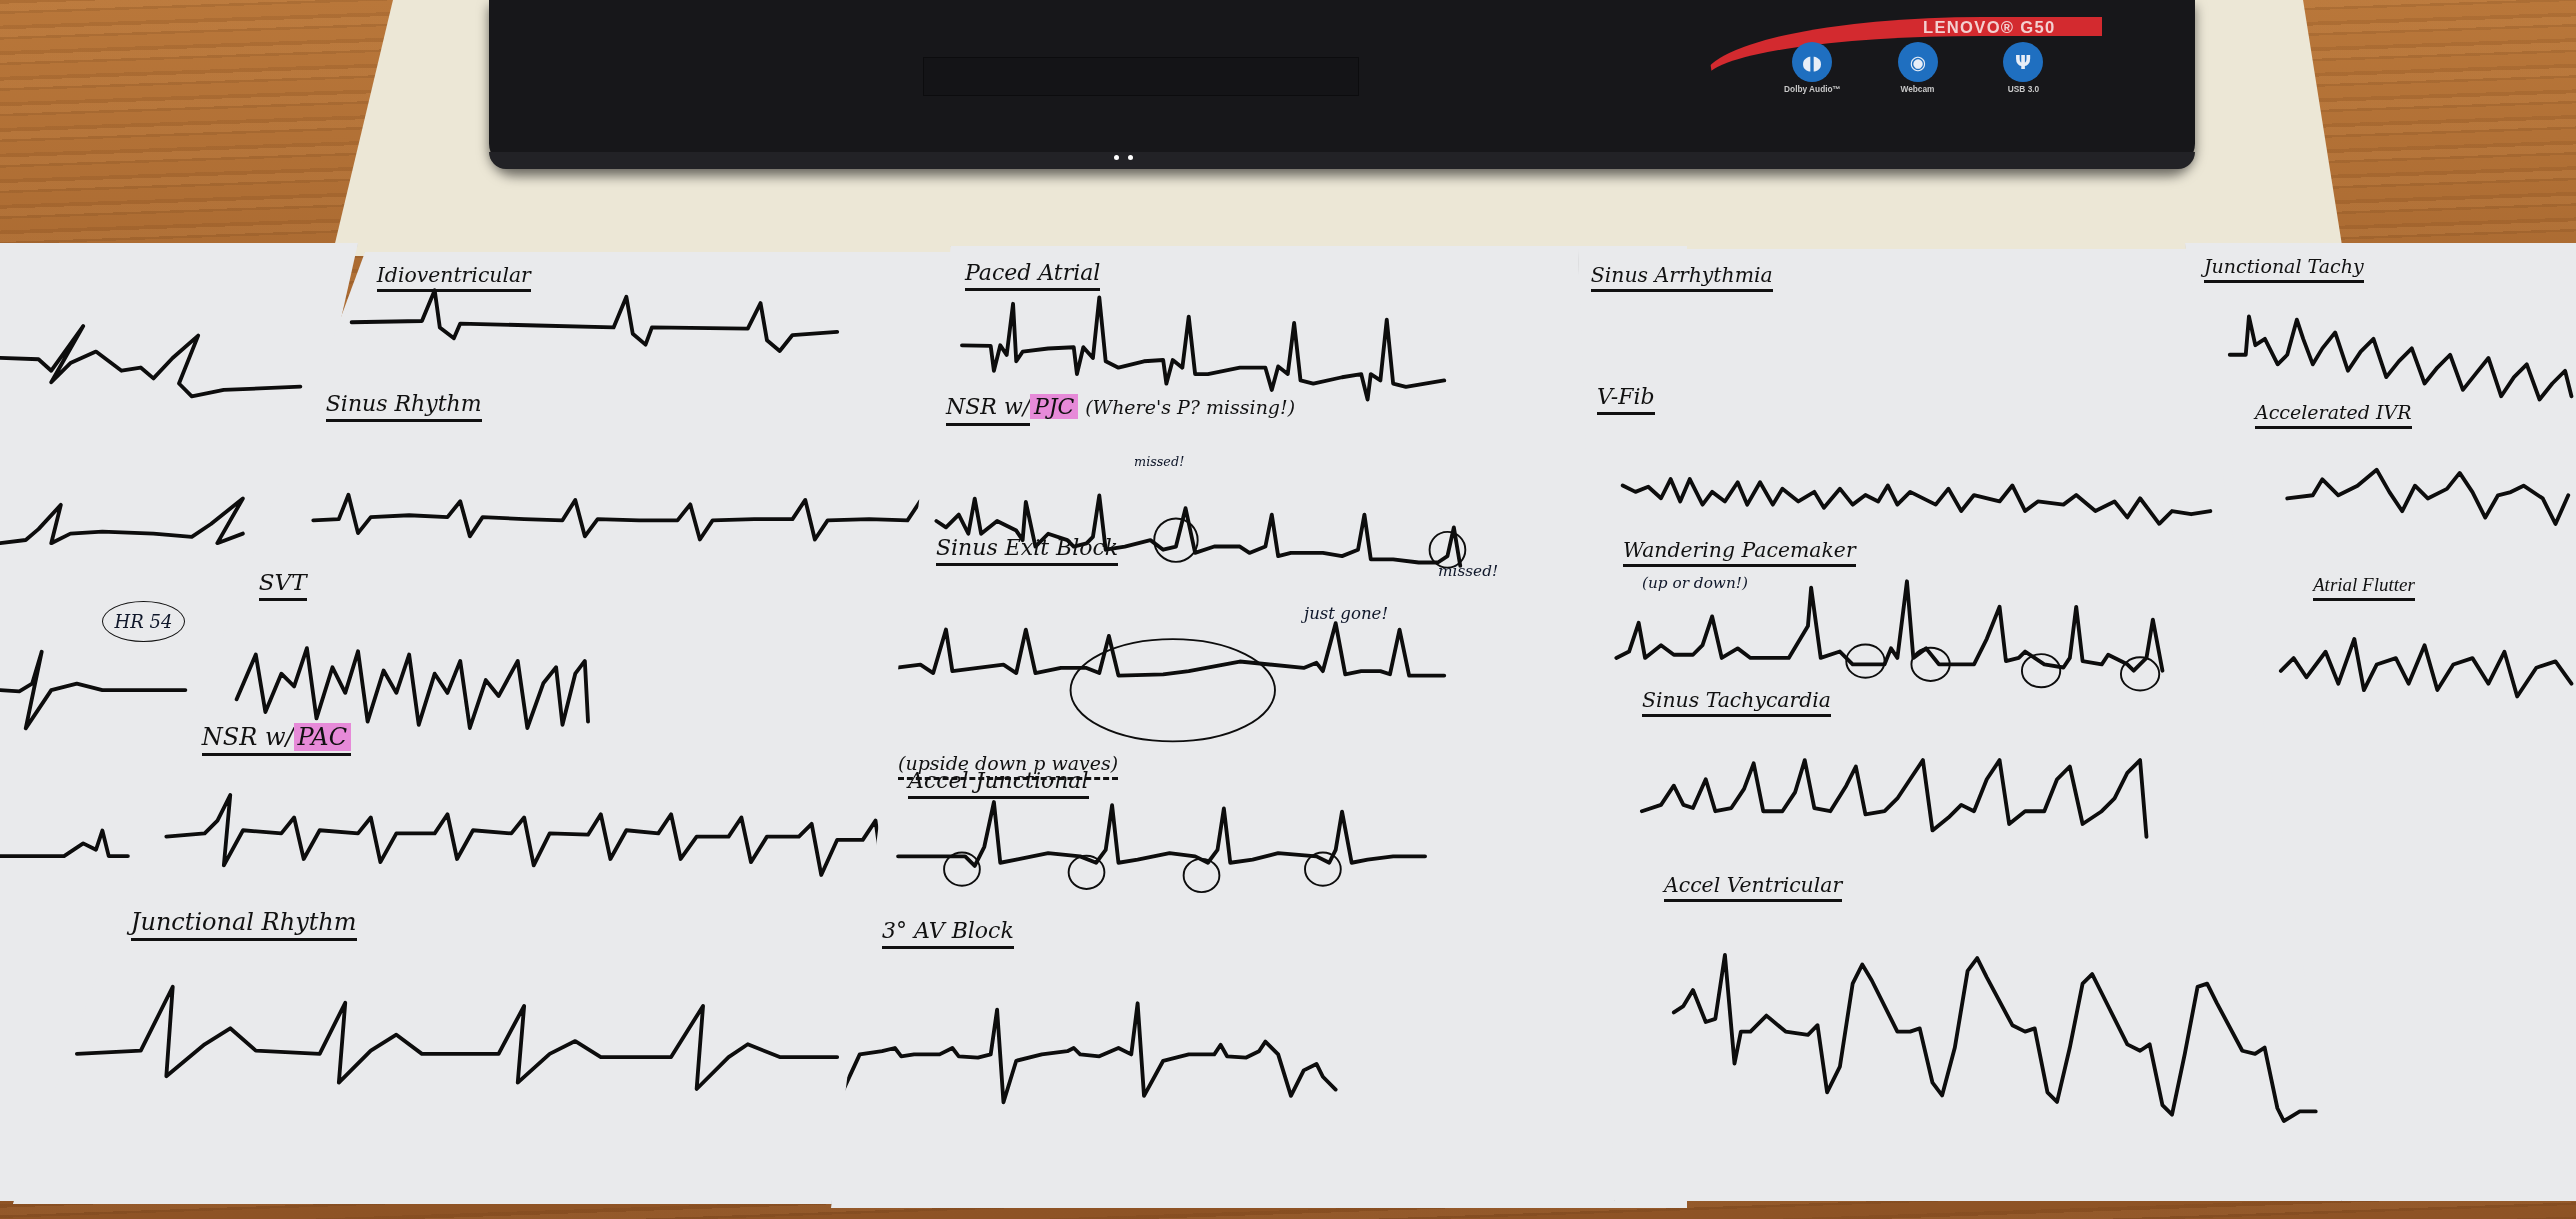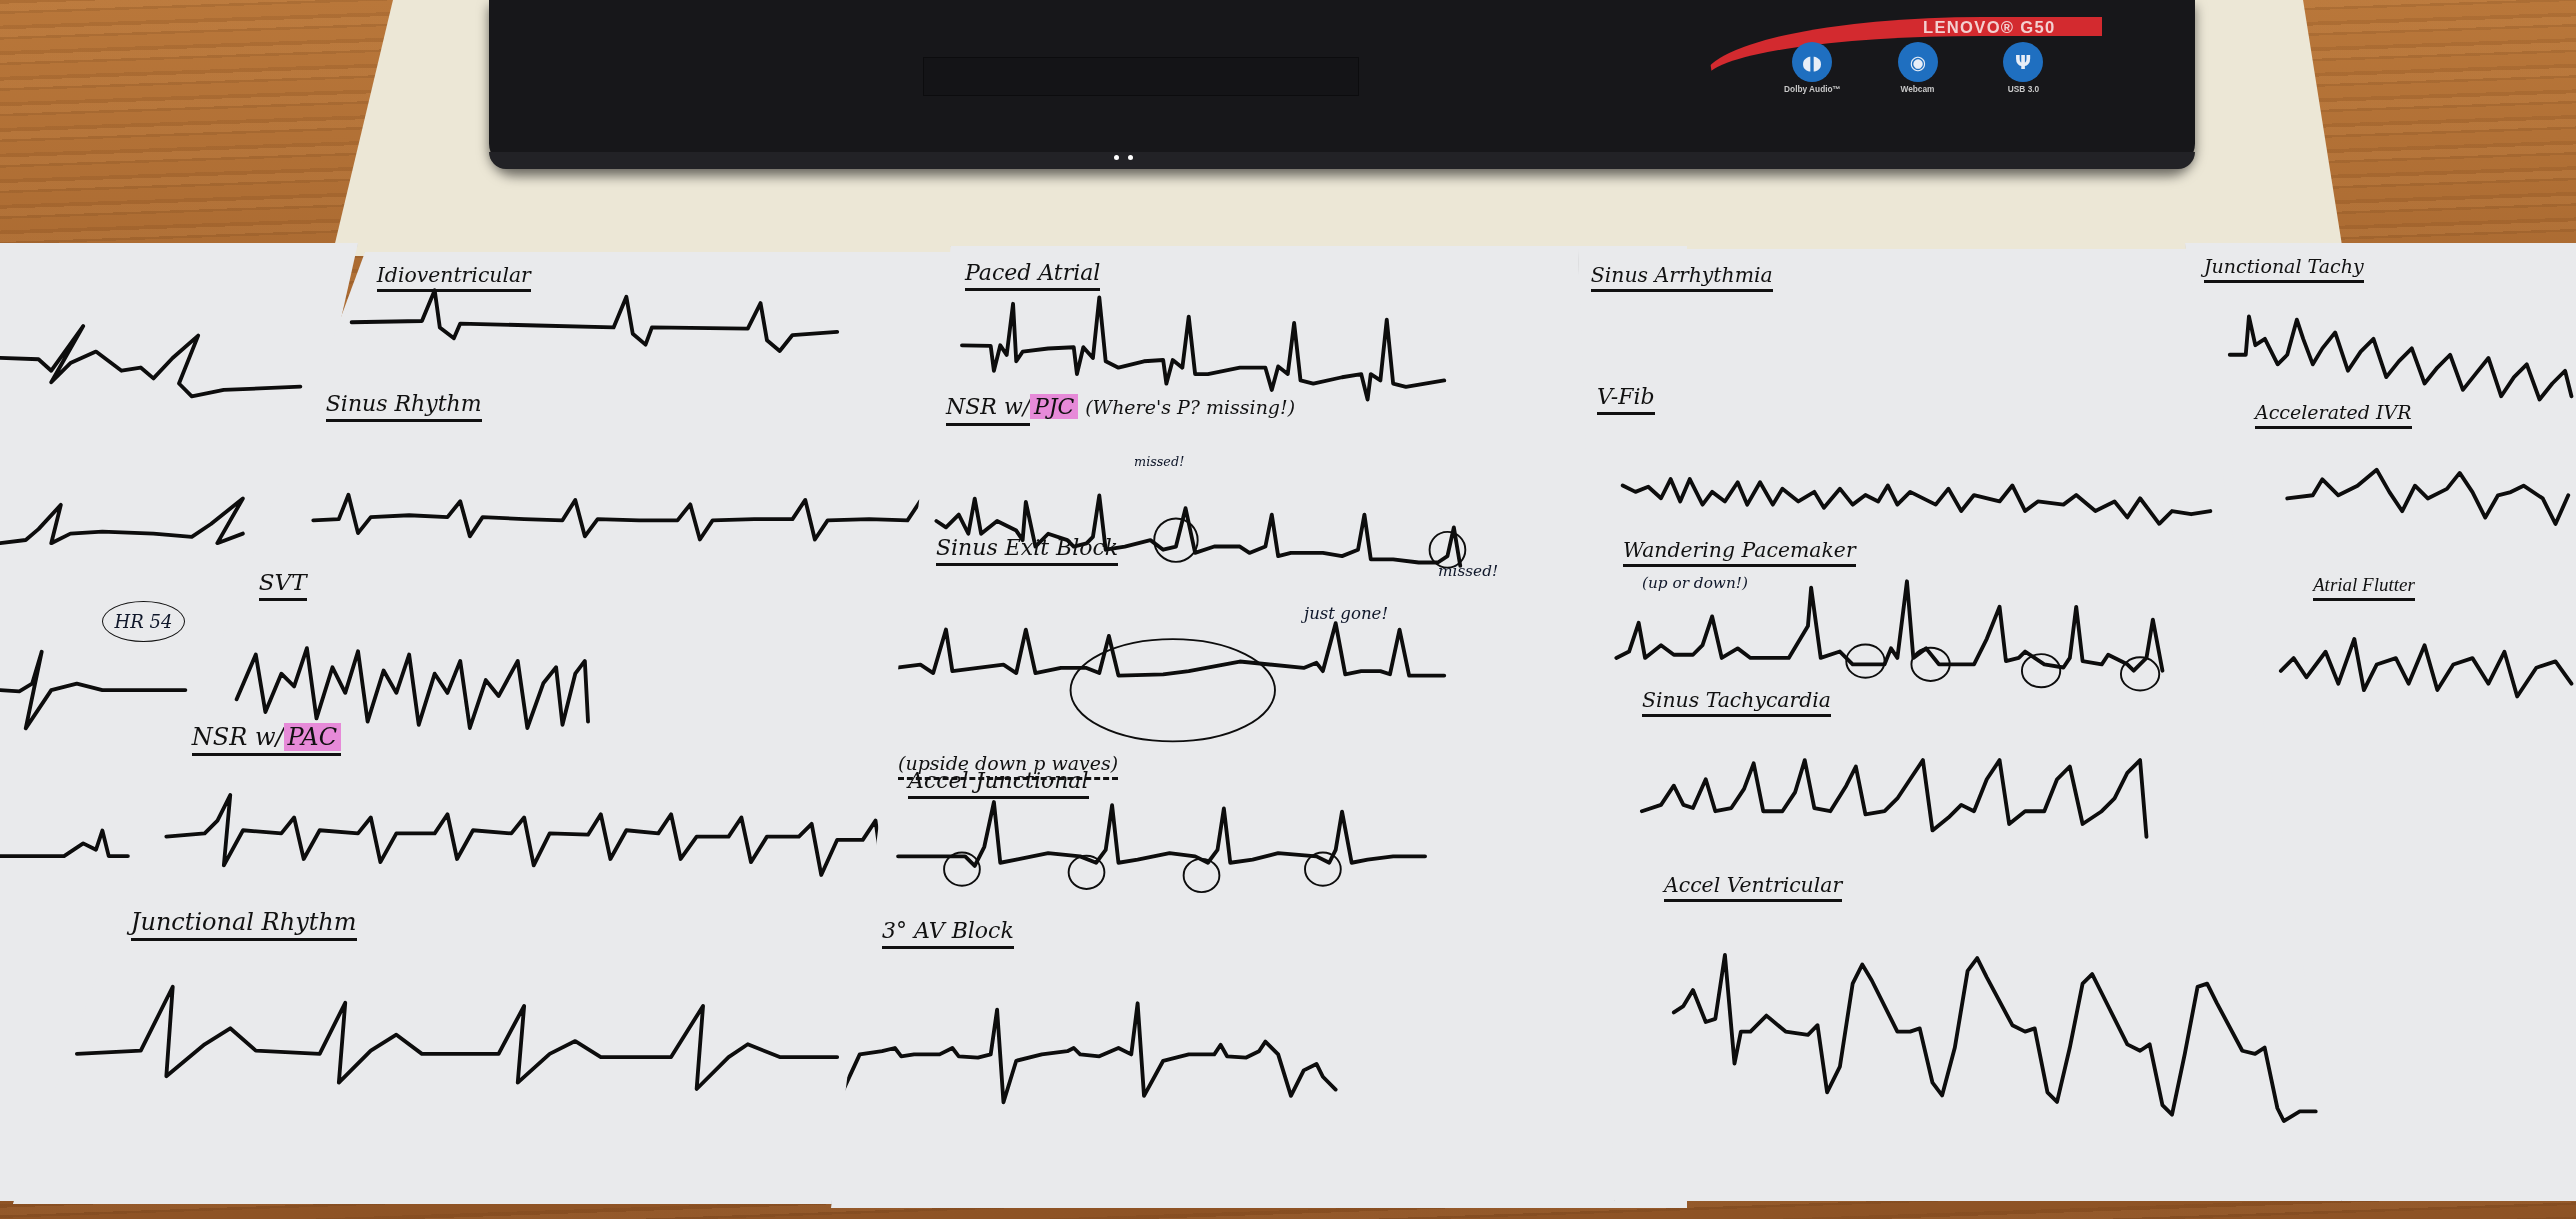--- a/index.html
+++ b/index.html
@@ -64,21 +64,21 @@
   <svg viewBox="0 0 1490 1490">
     <path class="wave" d="M530 110 L640 108 L660 60 L668 118 L690 135 L700 112 L820 115 L940 118 L960 70 L970 128 L990 145 L1000 118 L1150 120 L1170 80 L1180 138 L1200 155 L1220 130 L1290 125"></path>
     <path class="wave" d="M470 420 L510 418 L525 380 L540 440 L560 415 L620 412 L680 415 L700 390 L715 445 L735 415 L800 418 L860 420 L880 388 L895 445 L915 418 L980 420 L1040 420 L1060 395 L1075 450 L1095 420 L1160 418 L1220 418 L1240 388 L1255 450 L1275 420 L1340 418 L1400 420 L1420 390 L1430 445"></path>
     <path class="wave" d="M350 700 L380 630 L395 720 L420 660 L440 680 L460 620 L475 730 L500 650 L520 690 L540 625 L555 735 L580 655 L600 690 L620 630 L635 740 L660 660 L680 690 L700 640 L715 745 L740 670 L760 695 L790 640 L805 745 L830 675 L850 650 L860 740 L880 660 L895 640 L900 735"></path>
     <path class="wave" d="M240 915 L300 910 L320 890 L340 850 L330 960 L360 905 L420 910 L440 885 L455 950 L480 905 L540 910 L560 885 L575 955 L600 910 L660 910 L680 880 L695 950 L720 905 L780 910 L800 885 L815 960 L840 910 L900 912 L920 880 L935 950 L960 905 L1010 910 L1030 880 L1045 950 L1070 915 L1120 915 L1140 885 L1155 955 L1180 915 L1230 915 L1250 895 L1265 975 L1290 920 L1330 920 L1350 890 L1360 965"></path>
     <path class="wave" d="M100 1255 L200 1250 L250 1150 L240 1290 L300 1240 L340 1215 L380 1250 L480 1255 L520 1175 L510 1300 L560 1250 L600 1225 L640 1255 L760 1255 L800 1180 L790 1300 L840 1255 L880 1235 L920 1260 L1030 1260 L1080 1180 L1070 1310 L1120 1260 L1150 1240 L1200 1260 L1290 1260"></path>
   </svg>
   <div class="lbl" style="left:364px;top:12.8px;font-size:20.4px;">Idioventricular</div>
   <div class="lbl" style="left:313px;top:141px;font-size:22px;">Sinus Rhythm</div>
   <div class="lbl" style="left:246px;top:319px;font-size:23px;">SVT</div>
-  <div class="lbl" style="left:179px;top:473px;">
+  <div class="lbl" style="left:189px;top:473px;">
     <span>NSR w/</span><span class="hl">PAC</span>
   </div>
   <div class="lbl" style="left:118px;top:658px;">Junctional Rhythm</div>
 </div>
 
 <div class="sheet" style="left:831px;top:246px;width:856px;height:962px;clip-path:polygon(14% 0,100% 0,100% 100%,0 100%);">
   <svg viewBox="0 0 1340 1505">
     <path class="wave" d="M205 155 L250 156 L255 195 L265 155 L275 170 L285 90 L290 180 L300 165 L340 160 L380 158 L385 200 L395 158 L410 175 L420 80 L430 180 L450 190 L490 180 L520 178 L525 215 L535 178 L550 190 L560 110 L570 200 L590 200 L640 190 L680 190 L690 225 L700 188 L715 200 L725 120 L735 210 L755 215 L800 205 L830 200 L840 240 L845 200 L860 210 L870 115 L880 215 L900 220 L960 210"></path>
     <path class="wave" d="M165 430 L180 440 L200 420 L215 450 L225 395 L235 450 L260 430 L290 445 L300 460 L305 400 L320 470 L340 450 L370 460 L380 470 L400 465 L410 455 L420 390 L430 475 L460 470 L500 460 L520 475 L540 470 L555 410 L570 480 L600 470 L640 470 L655 480 L680 470 L690 420 L700 485 L720 480 L770 480 L800 485 L825 475 L835 420 L845 490 L880 490 L920 495 L950 495 L965 485 L975 440 L985 500"></path>
     <path class="wave" d="M-40 650 L20 648 L40 665 L60 600 L75 665 L100 660 L140 655 L160 668 L180 600 L190 665 L230 660 L270 655 L290 668 L305 600 L320 668 L360 660 L400 660 L420 668 L435 610 L450 672 L520 670 L560 665 L640 650 L740 660 L760 652 L770 665 L790 590 L805 670 L830 665 L860 665 L875 670 L890 600 L905 672 L960 672"></path>

